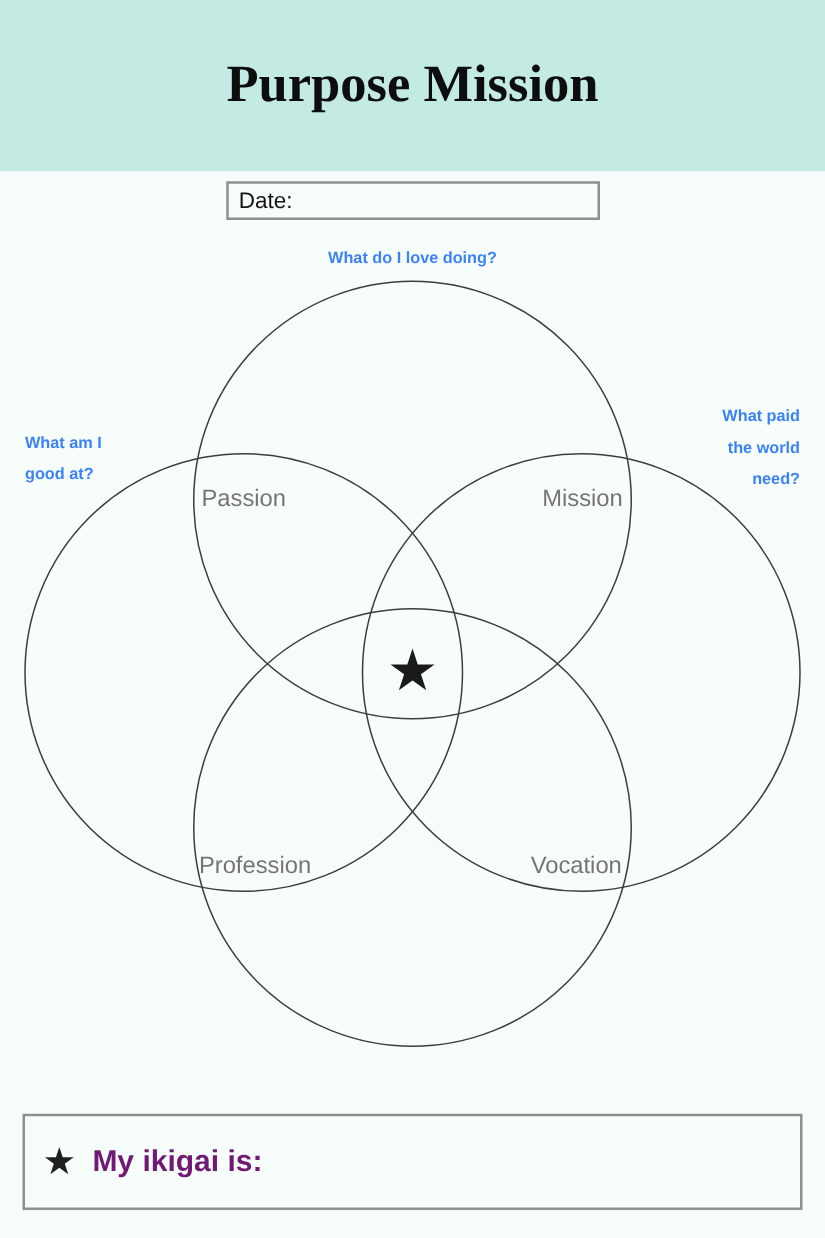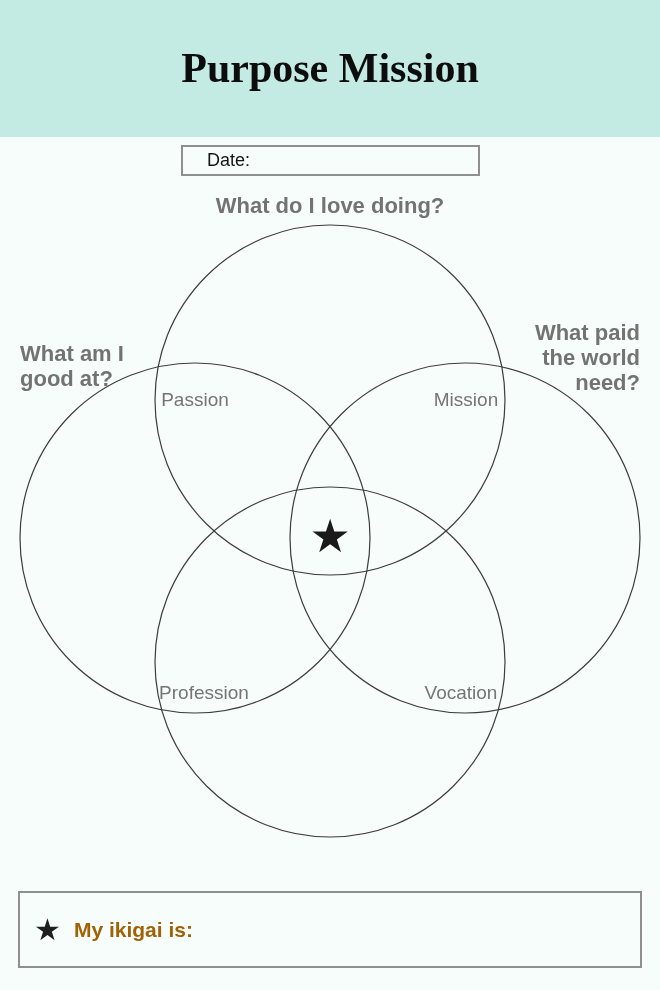--- a/index.html
+++ b/index.html
@@ -28,29 +28,29 @@
   .title{
     font-family:"Liberation Serif",serif;
     font-weight:bold;
     font-size:42px;line-height:53px;
     text-align:center;color:#0d0d0d;
   }
   .date-box{
     position:absolute;left:181px;top:145px;width:299px;height:31px;
     border:2px solid var(--box-border);
     display:flex;align-items:center;
-    padding-left:24px;
+    padding-left:8px;
     background:transparent;
   }
   .date-label{font-size:18px;font-weight:500;color:#141414;}
   .venn-svg{position:absolute;left:0;top:0;width:660px;height:990px;}
   .q{
     position:absolute;
-    font-size:22px;font-weight:600;line-height:25px;
-    white-space:pre-line;color:#737373;
+    font-size:13px;font-weight:600;line-height:25px;
+    white-space:pre-line;color:#3b82f6;
   }
   .q-top{left:0;top:193px;width:660px;text-align:center;}
   .q-left{left:20px;top:341px;text-align:left;}
   .q-right{right:20px;top:320px;text-align:right;}
   .q-bottom{left:0;top:852px;width:660px;text-align:center;}
   .area-label{
     position:absolute;
     font-size:19px;font-weight:400;color:var(--area-label);
     transform:translate(-50%,-50%);white-space:nowrap;margin-top:12px;
   }
@@ -60,21 +60,21 @@
     font-size:46px;line-height:1;color:#1a1a1a;
   }
   .footer-box{
     position:absolute;left:18px;top:891px;width:624px;height:77px;
     border:2px solid var(--box-border);
     display:flex;align-items:center;
     padding-left:14px;gap:13px;
     background:transparent;
   }
   .footer-star{font-size:30px;line-height:1;color:#1f1f1f;}
-  .footer-label{font-size:21px;font-weight:600;color:#a16207;}
+  .footer-label{font-size:24px;font-weight:600;color:#701a75;}
 </style>
 </head>
 <body>
 
 <div class="page">
 
   <div class="header">
     <h1 class="title">
       <span style="display:block">Purpose Mission</span>
     </h1>

